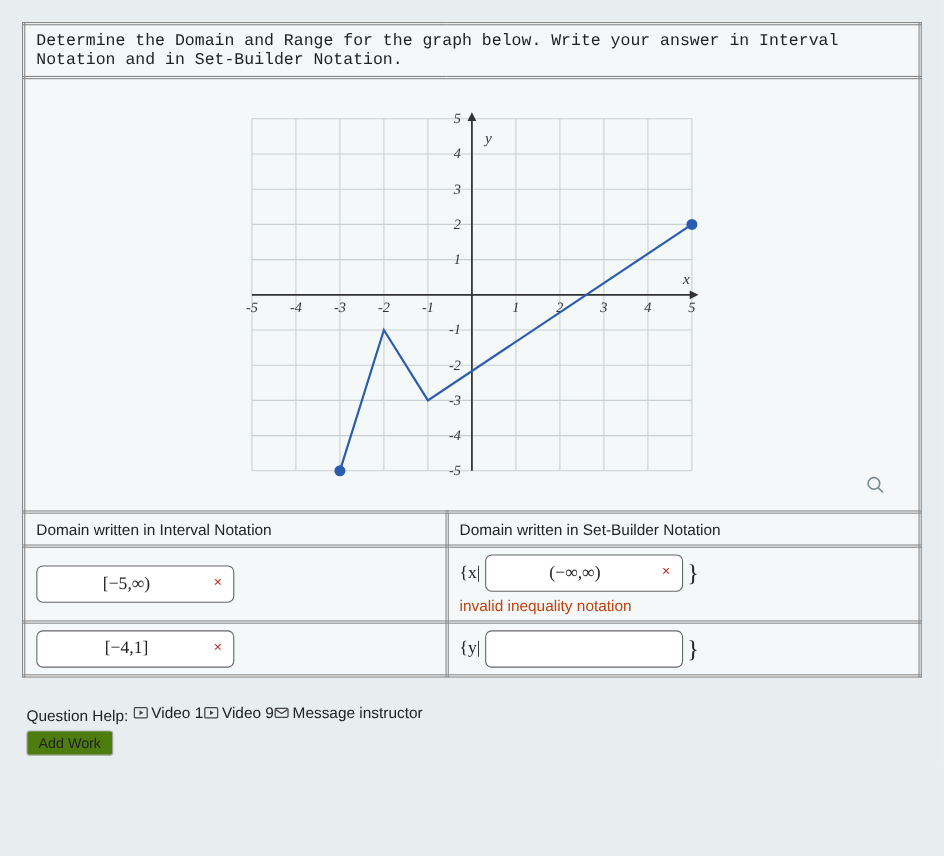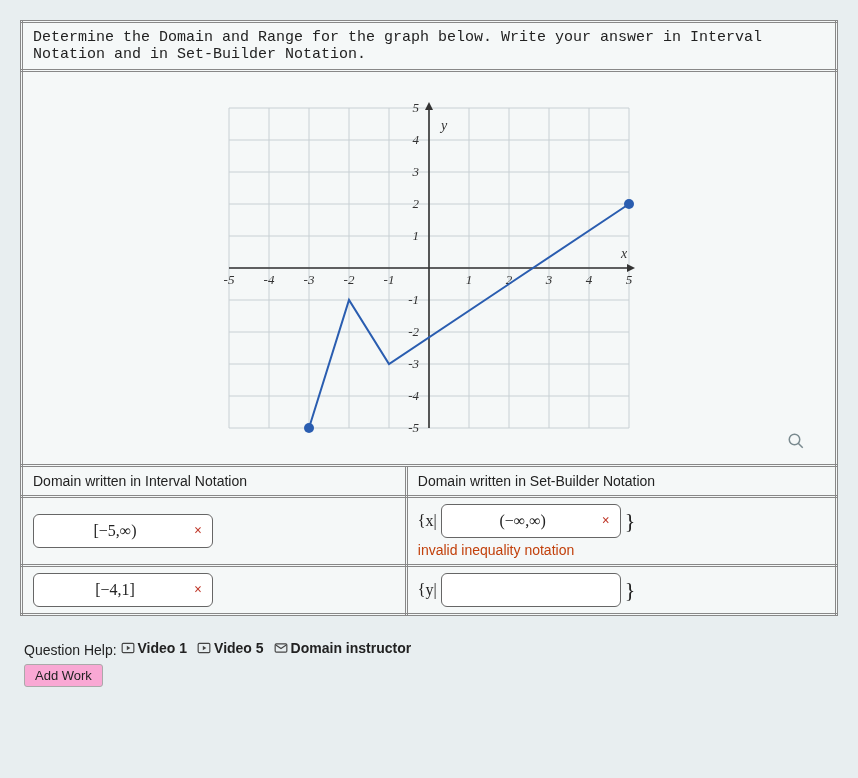--- a/index.html
+++ b/index.html
@@ -68,25 +68,25 @@
     .error-msg {
       color: #c2410c;
       font-size: 14px;
       margin-top: 4px;
     }
     .help-row {
       border: none !important;
       padding: 10px 4px 0 4px;
       font-size: 14px;
     }
-    .help-links { display: inline-flex; gap: 10px; align-items: center; font-weight: bold; }
+    .help-links { display: inline-flex; align-items: center; }
     .help-link { display: inline-flex; align-items: center; gap: 3px; cursor: pointer; }
     .btn {
       border: 1px solid #aaa;
-      background: #f9a8d4;
+      background: #4d7c0f;
       padding: 3px 10px;
       font-size: 13px;
       border-radius: 3px;
       cursor: pointer;
       display: inline-block;
       margin-top: 6px;
     }
     svg { display: block; margin: 0 auto; }
     .mag-icon {
       position: absolute;
@@ -218,26 +218,26 @@
           <rect x="2" y="4" width="20" height="16" rx="2" fill="none" stroke="#444" stroke-width="2"></rect>
           <polygon points="10,8 16,12 10,16" fill="#444"></polygon>
         </svg>
       <span>Video 1</span>
     </span>
     <span class="help-link">
       <svg width="14" height="14" viewBox="0 0 24 24">
           <rect x="2" y="4" width="20" height="16" rx="2" fill="none" stroke="#444" stroke-width="2"></rect>
           <polygon points="10,8 16,12 10,16" fill="#444"></polygon>
         </svg>
-      <span>Video 5</span>
+      <span>Video 9</span>
     </span>
     <span class="help-link">
       <svg width="14" height="14" viewBox="0 0 24 24">
           <rect x="2" y="5" width="20" height="14" rx="2" fill="none" stroke="#444" stroke-width="2"></rect>
           <polyline points="3,7 12,13 21,7" fill="none" stroke="#444" stroke-width="2"></polyline>
         </svg>
-      <span>Domain instructor</span>
+      <span>Message instructor</span>
     </span>
   </span>
   <div>
     <span class="btn">Add Work</span>
   </div>
 </div>
 
 </body></html>

